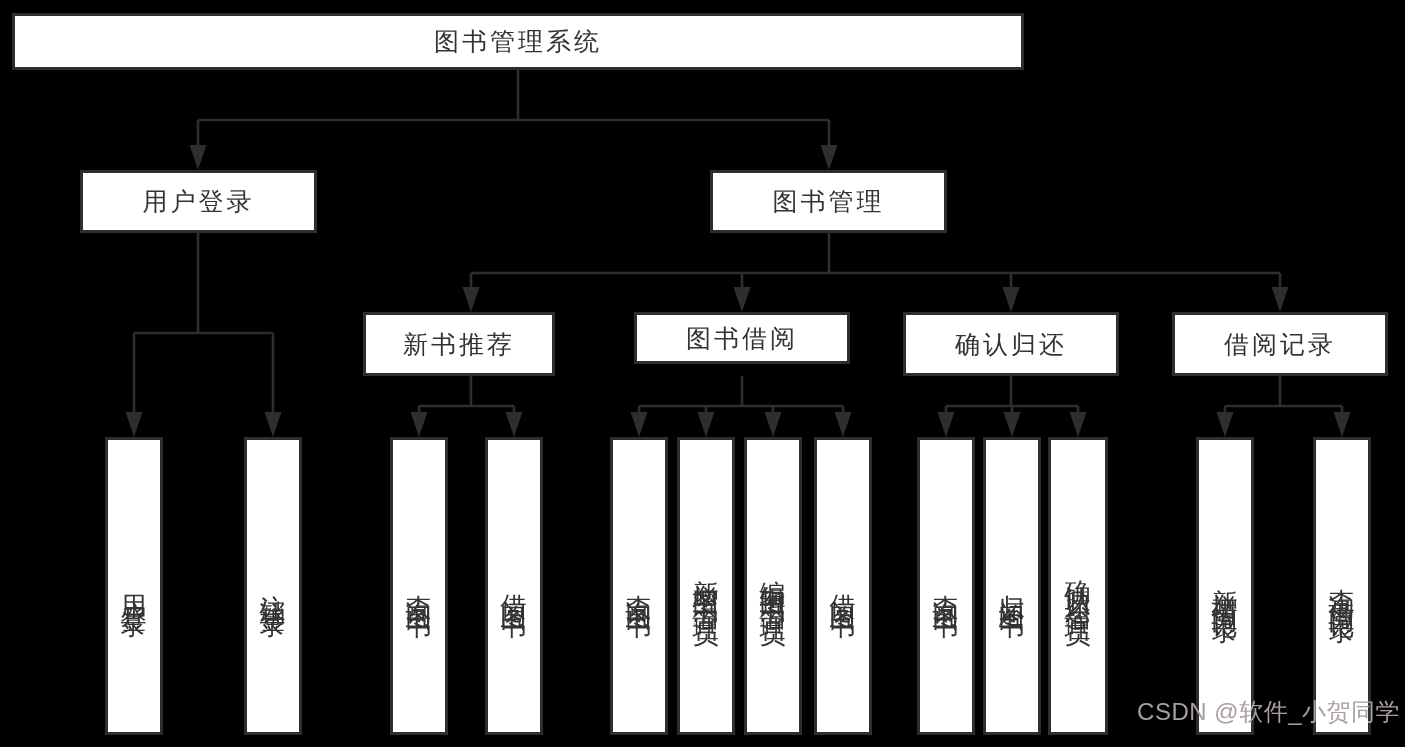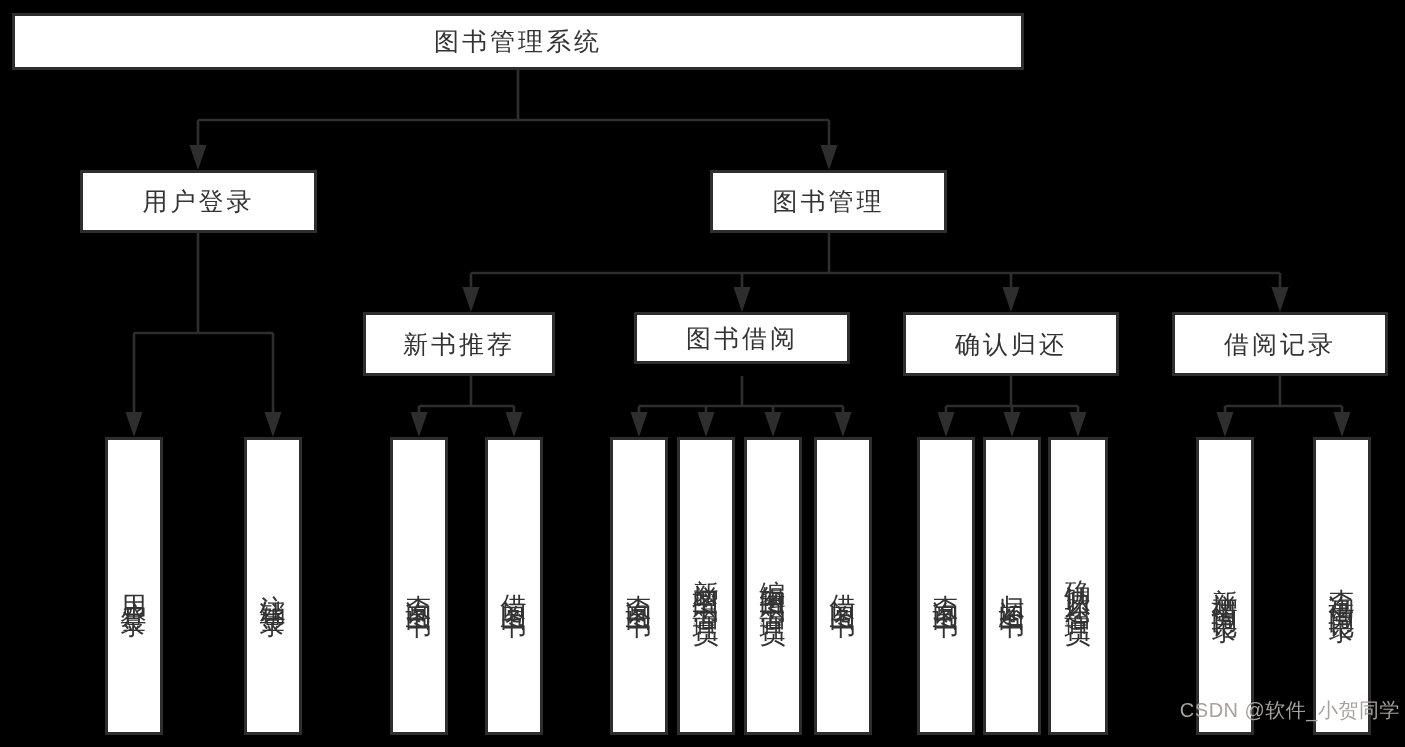--- a/index.html
+++ b/index.html
@@ -25,21 +25,21 @@
     font-size:25px;letter-spacing:3px;line-height:1;white-space:nowrap;
   }
   .node.v span{
     writing-mode:vertical-rl;
     text-orientation:mixed;
     font-size:26px;letter-spacing:6px;line-height:1;
   }
   .watermark{
     position:absolute;
     right:5px;top:698px;
-    font-size:20px;line-height:1.2;
+    font-size:24px;line-height:1.2;
     color:#a8a09e;
     letter-spacing:0.5px;
     white-space:nowrap;
   }
 </style>
 </head>
 <body>
 
 <div class="canvas">
 

